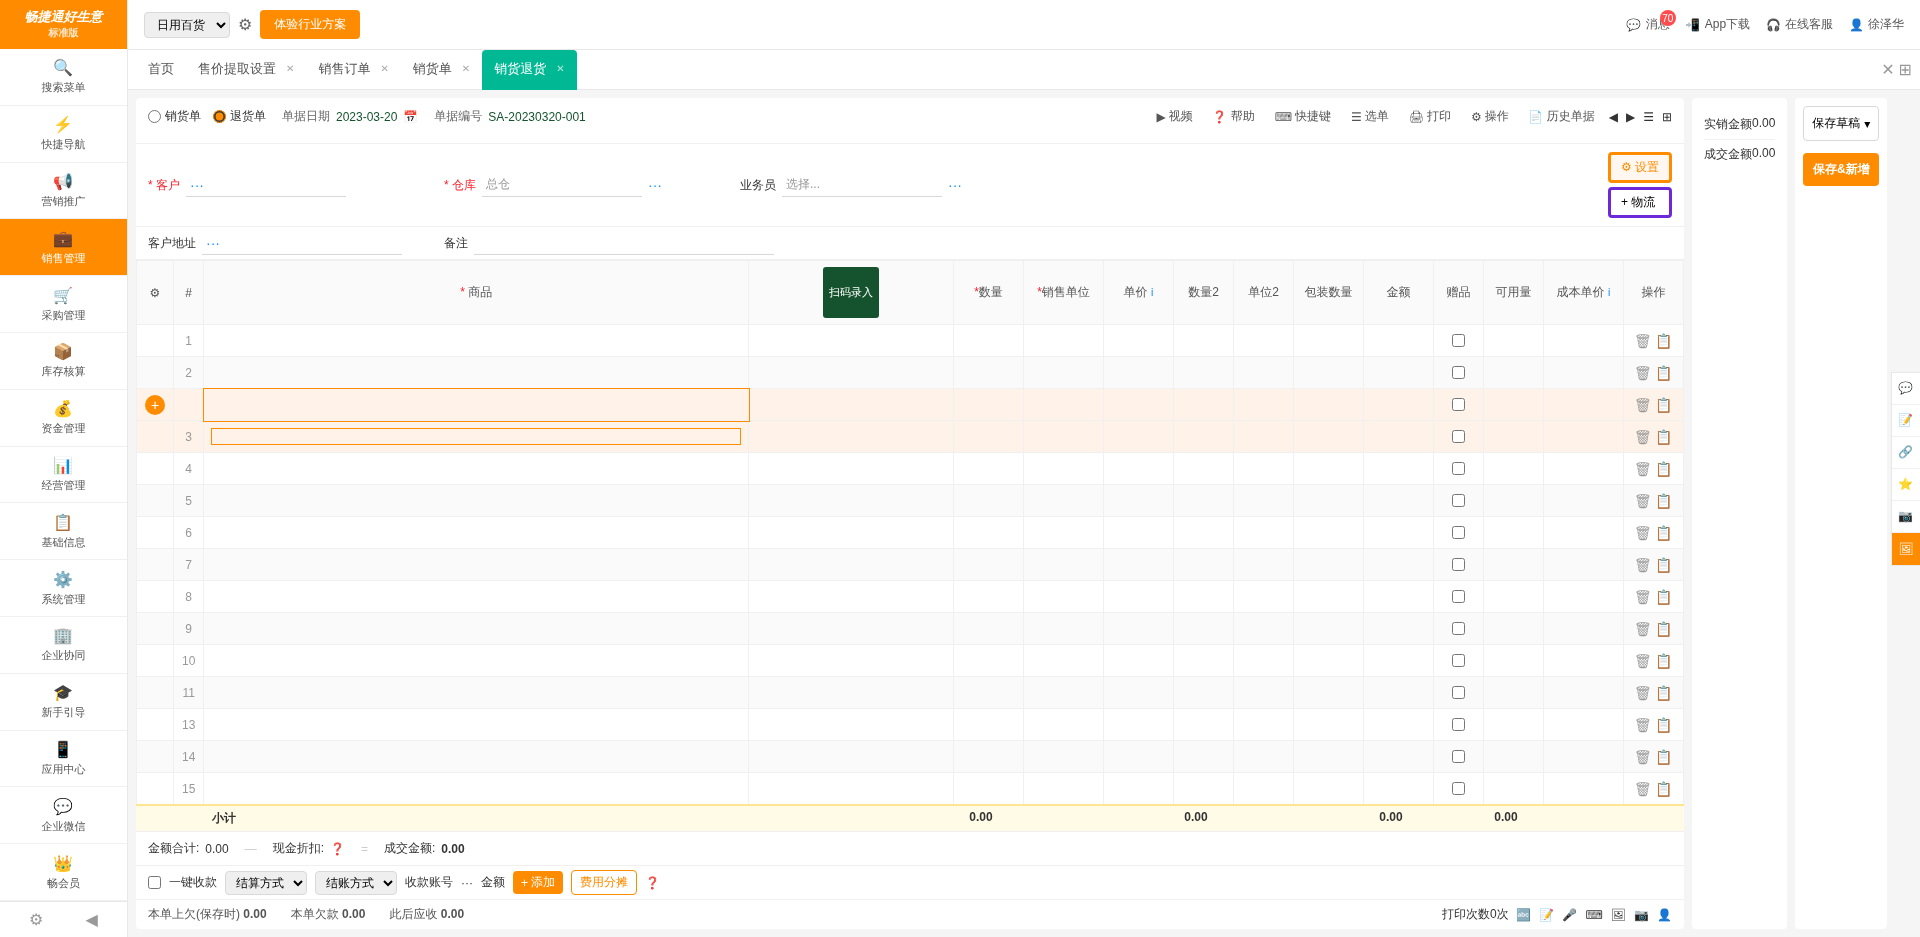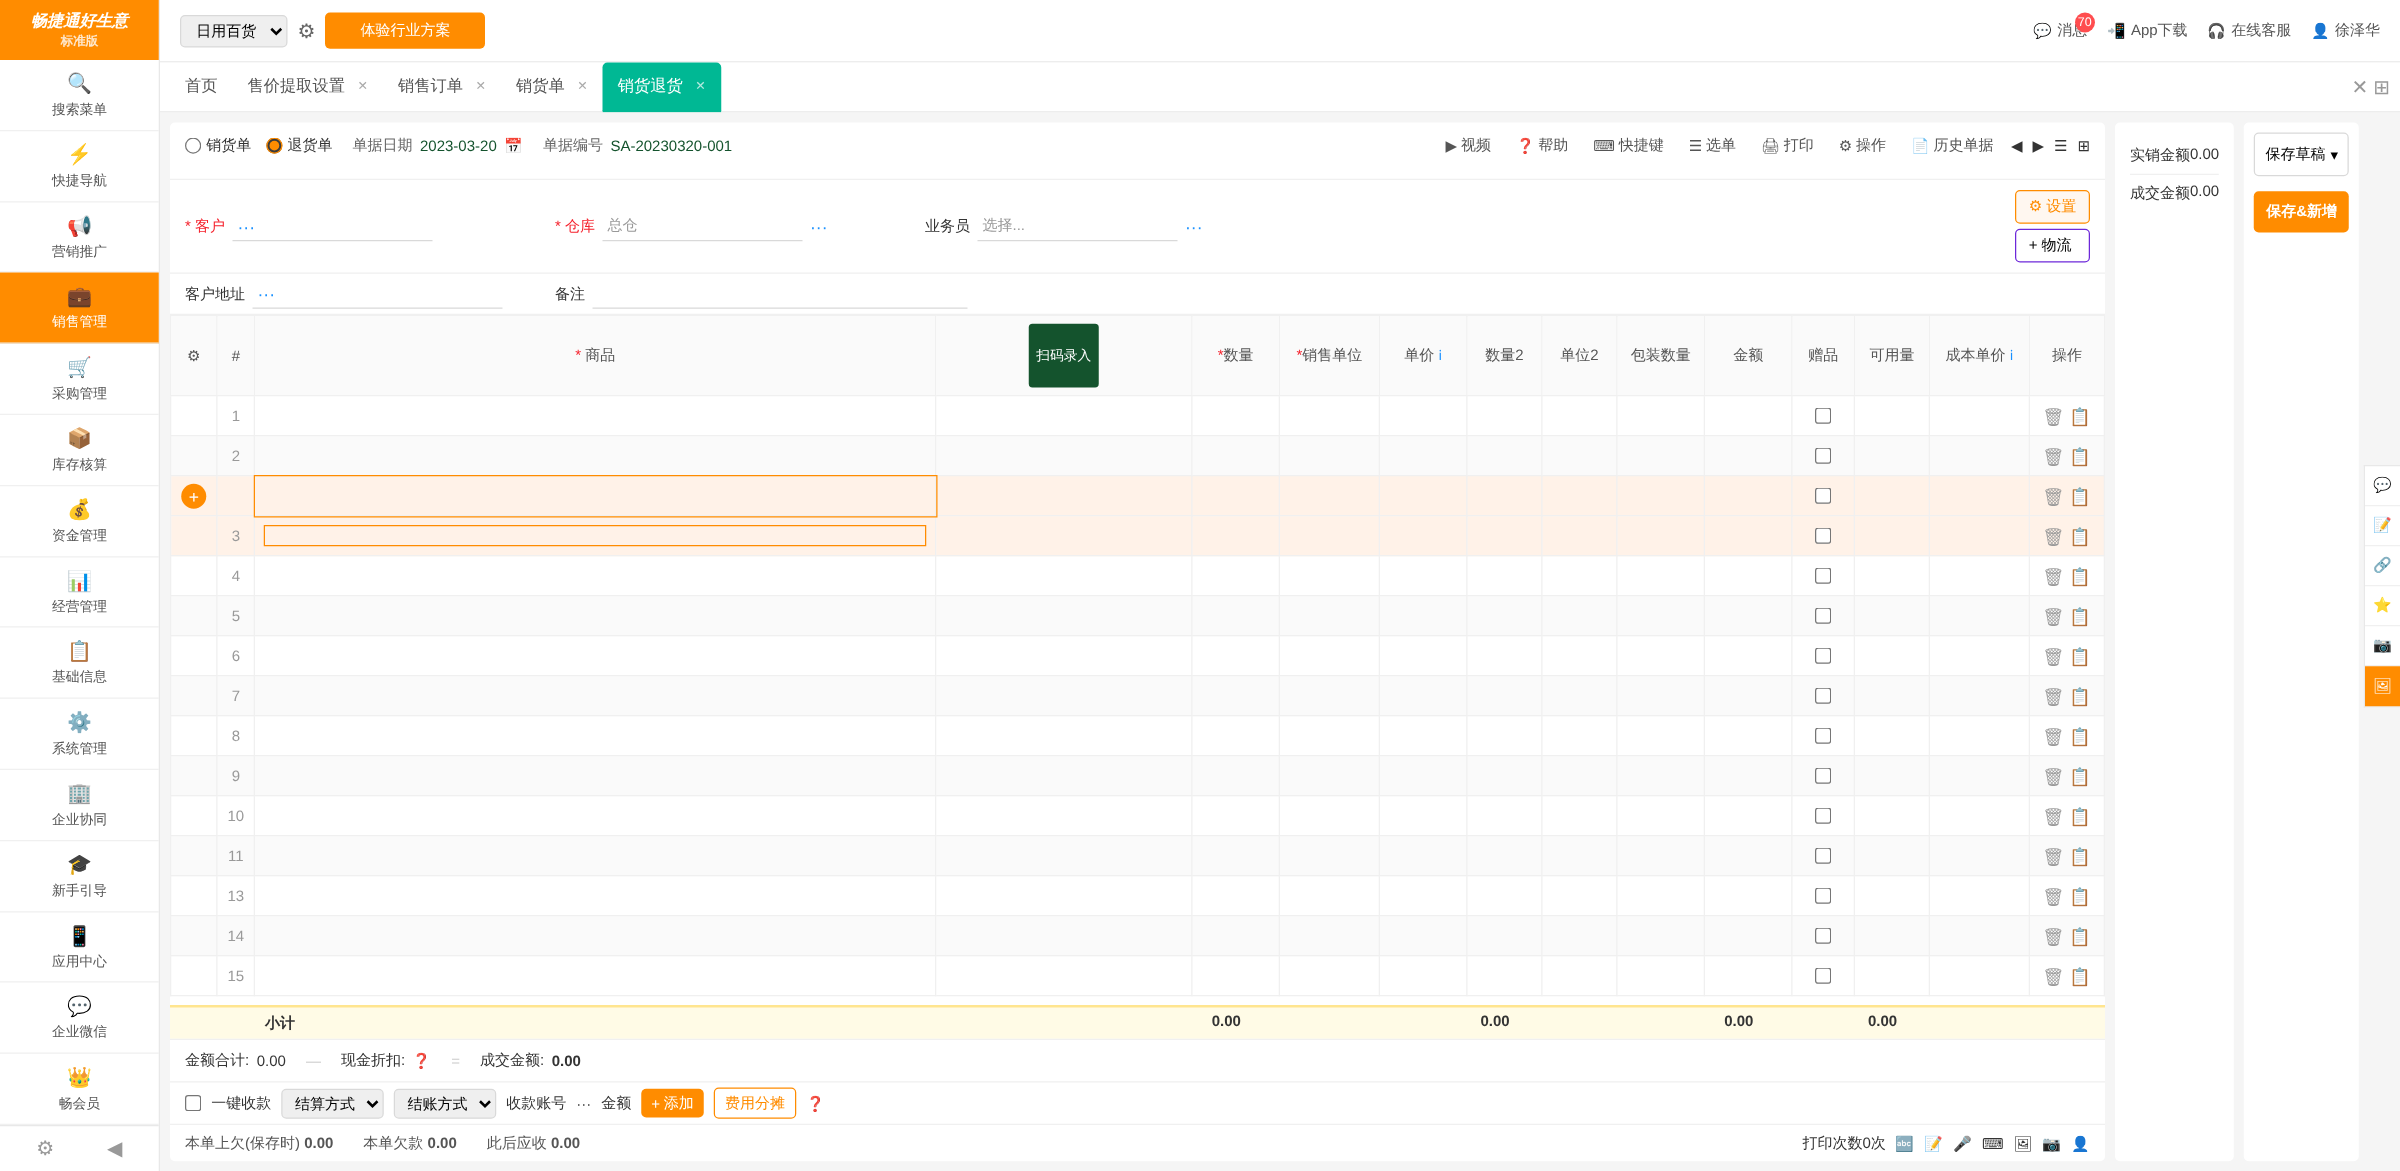--- a/index.html
+++ b/index.html
@@ -17,21 +17,21 @@
     .sidebar-bottom span { font-size: 16px; cursor: pointer; color: #999; }
 
     
     .main { flex: 1; display: flex; flex-direction: column; overflow: hidden; }
 
     
     .topbar { height: 50px; background: #fff; display: flex; align-items: center; padding: 0 16px; border-bottom: 1px solid #e8e8e8; justify-content: space-between; }
     .topbar-left { display: flex; align-items: center; gap: 8px; }
     .topbar-left select { border: 1px solid #d9d9d9; border-radius: 4px; padding: 4px 8px; font-size: 12px; }
     .topbar-left .gear-btn { color: #666; font-size: 16px; cursor: pointer; }
-    .trial-btn { background: #ff8c00; color: #fff; border: none; border-radius: 4px; padding: 6px 28px; font-size: 12px; cursor: pointer; text-align: center; }
+    .trial-btn { background: #ff8c00; color: #fff; border: none; border-radius: 4px; padding: 6px 14px; font-size: 12px; cursor: pointer; text-align: center; }
     .topbar-right { display: flex; align-items: center; gap: 16px; font-size: 12px; color: #555; }
     .topbar-right .badge-wrap { position: relative; cursor: pointer; }
     .topbar-right .badge { background: #ff4d4f; color: #fff; border-radius: 50%; font-size: 10px; width: 16px; height: 16px; display: inline-flex; align-items: center; justify-content: center; position: absolute; top: -6px; right: -6px; }
     .topbar-right .nav-item { display: flex; align-items: center; gap: 4px; cursor: pointer; }
 
     
     .tabs { background: #fff; border-bottom: 1px solid #e8e8e8; display: flex; align-items: center; padding: 0 8px; height: 40px; }
     .tab { padding: 0 12px; height: 40px; display: flex; align-items: center; gap: 6px; cursor: pointer; font-size: 13px; color: #555; border-bottom: 2px solid transparent; white-space: nowrap; }
     .tab.active { color: #fff; background: #00b894; border-radius: 4px 4px 0 0; border-bottom: 2px solid #00b894; }
     .tab .close-icon { font-size: 10px; color: rgba(255,255,255,0.7); margin-left: 4px; }
@@ -57,21 +57,21 @@
     .toolbar-right { margin-left: auto; display: flex; align-items: center; gap: 8px; }
     .toolbar-btn { display: flex; align-items: center; gap: 3px; font-size: 12px; color: #555; cursor: pointer; padding: 2px 6px; }
 
     .form-fields { display: flex; padding: 8px 12px; gap: 16px; flex-wrap: wrap; border-bottom: 1px solid #f0f0f0; }
     .field-group { display: flex; align-items: center; gap: 6px; min-width: 280px; }
     .field-group label { color: #f5222d; font-size: 12px; white-space: nowrap; }
     .field-group label.optional { color: #333; }
     .field-input { border-bottom: 1px solid #d9d9d9; min-width: 160px; height: 24px; padding: 2px 4px; font-size: 12px; display: flex; align-items: center; color: #999; cursor: pointer; }
     .field-dots { color: #1890ff; font-size: 14px; }
     .action-btns { margin-left: auto; display: flex; flex-direction: column; gap: 4px; }
-    .action-btn { border: 1px solid #6d28d9; border-radius: 4px; padding: 4px 10px; font-size: 12px; cursor: pointer; background: #fff; display: flex; align-items: center; gap: 4px; white-space: nowrap; }
+    .action-btn { border: 3px solid #6d28d9; border-radius: 4px; padding: 4px 10px; font-size: 12px; cursor: pointer; background: #fff; display: flex; align-items: center; gap: 4px; white-space: nowrap; }
     .action-btn.orange { background: #fff7f0; border-color: #ff8c00; color: #ff8c00; }
 
     .form-fields-row2 { display: flex; padding: 4px 12px; gap: 16px; border-bottom: 1px solid #f0f0f0; align-items: center; }
 
     
     .table-container { flex: 1; overflow: auto; }
     .data-table { width: 100%; border-collapse: collapse; font-size: 12px; }
     .data-table th { background: #fafafa; border: 1px solid #f0f0f0; padding: 6px 8px; text-align: center; white-space: nowrap; color: #555; font-weight: normal; position: sticky; top: 0; z-index: 2; }
     .data-table td { border: 1px solid #f0f0f0; padding: 4px 8px; text-align: center; height: 32px; }
     .data-table tr:nth-child(even) { background: #fafafa; }

